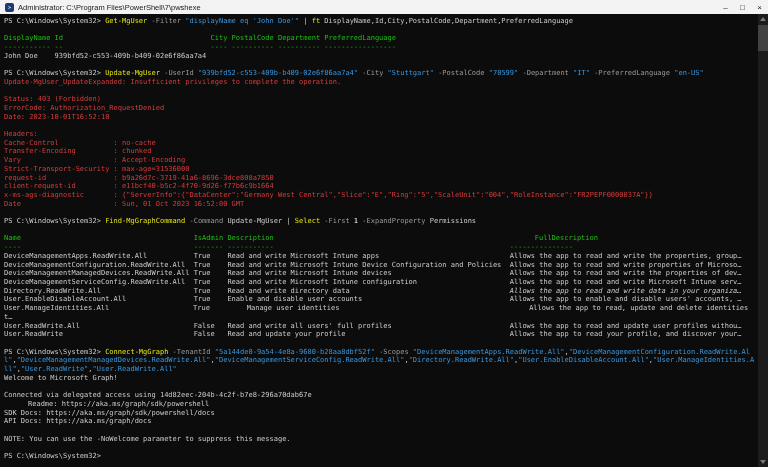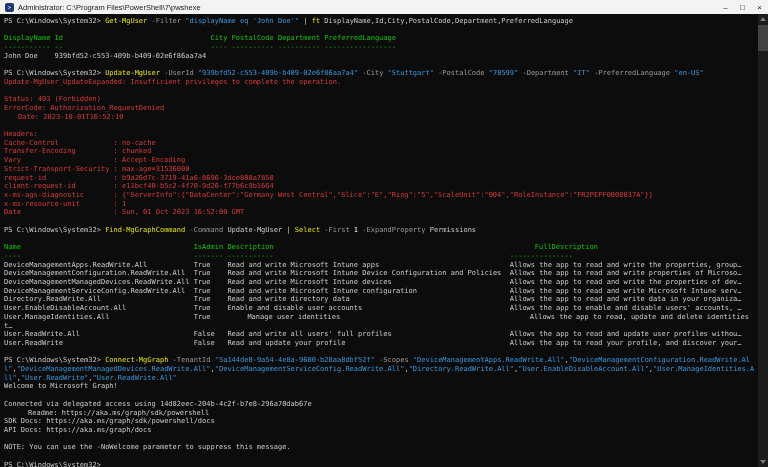--- a/index.html
+++ b/index.html
@@ -52,44 +52,43 @@
       <div class="line"></div>
       <div class="line"><span style="color: rgb(22, 198, 12);">DisplayName </span><span style="color: rgb(22, 198, 12);">Id                                   </span><span style="color: rgb(22, 198, 12);">City </span><span style="color: rgb(22, 198, 12);">PostalCode </span><span style="color: rgb(22, 198, 12);">Department </span><span style="color: rgb(22, 198, 12);">PreferredLanguage</span></div>
       <div class="line"><span style="color: rgb(22, 198, 12);">----------- </span><span style="color: rgb(22, 198, 12);">--                                   </span><span style="color: rgb(22, 198, 12);">---- </span><span style="color: rgb(22, 198, 12);">---------- </span><span style="color: rgb(22, 198, 12);">---------- </span><span style="color: rgb(22, 198, 12);">-----------------</span></div>
       <div class="line"><span style="color: rgb(204, 204, 204);">John Doe    </span><span style="color: rgb(204, 204, 204);">939bfd52-c553-409b-b409-02e6f86aa7a4</span></div>
       <div class="line"></div>
       <div class="line"><span style="color: rgb(204, 204, 204);">PS C:\Windows\System32&gt; </span><span style="color: rgb(229, 229, 16);">Update-MgUser</span><span style="color: rgb(204, 204, 204);"> </span><span style="color: rgb(154, 154, 154);">-UserId</span><span style="color: rgb(204, 204, 204);"> </span><span style="color: rgb(58, 150, 221);">"939bfd52-c553-409b-b409-02e6f86aa7a4"</span><span style="color: rgb(204, 204, 204);"> </span><span style="color: rgb(154, 154, 154);">-City</span><span style="color: rgb(204, 204, 204);"> </span><span style="color: rgb(58, 150, 221);">"Stuttgart"</span><span style="color: rgb(204, 204, 204);"> </span><span style="color: rgb(154, 154, 154);">-PostalCode</span><span style="color: rgb(204, 204, 204);"> </span><span style="color: rgb(58, 150, 221);">"70599"</span><span style="color: rgb(204, 204, 204);"> </span><span style="color: rgb(154, 154, 154);">-Department</span><span style="color: rgb(204, 204, 204);"> </span><span style="color: rgb(58, 150, 221);">"IT"</span><span style="color: rgb(204, 204, 204);"> </span><span style="color: rgb(154, 154, 154);">-PreferredLanguage</span><span style="color: rgb(204, 204, 204);"> </span><span style="color: rgb(58, 150, 221);">"en-US"</span></div>
       <div class="line"><span style="color: rgb(216, 59, 59);">Update-MgUser_UpdateExpanded: Insufficient privileges to complete the operation.</span></div>
       <div class="line"></div>
       <div class="line"><span style="color: rgb(216, 59, 59);">Status: 403 (Forbidden)</span></div>
       <div class="line"><span style="color: rgb(216, 59, 59);">ErrorCode: Authorization_RequestDenied</span></div>
-      <div class="line"><span style="color: rgb(216, 59, 59); margin-left: 14px;">Date: 2023-10-01T16:52:10</span></div>
+      <div class="line"><span style="color: rgb(216, 59, 59);">Date: 2023-10-01T16:52:10</span></div>
       <div class="line"></div>
       <div class="line"><span style="color: rgb(216, 59, 59);">Headers:</span></div>
       <div class="line"><span style="color: rgb(216, 59, 59);">Cache-Control             </span><span style="color: rgb(216, 59, 59);">: no-cache</span></div>
       <div class="line"><span style="color: rgb(216, 59, 59);">Transfer-Encoding         </span><span style="color: rgb(216, 59, 59);">: chunked</span></div>
       <div class="line"><span style="color: rgb(216, 59, 59);">Vary                      </span><span style="color: rgb(216, 59, 59);">: Accept-Encoding</span></div>
       <div class="line"><span style="color: rgb(216, 59, 59);">Strict-Transport-Security </span><span style="color: rgb(216, 59, 59);">: max-age=31536000</span></div>
       <div class="line"><span style="color: rgb(216, 59, 59);">request-id                </span><span style="color: rgb(216, 59, 59);">: b9a26d7c-3719-41a6-8696-3dce808a7850</span></div>
       <div class="line"><span style="color: rgb(216, 59, 59);">client-request-id         </span><span style="color: rgb(216, 59, 59);">: e11bcf40-b5c2-4f70-9d26-f77b6c9b1664</span></div>
       <div class="line"><span style="color: rgb(216, 59, 59);">x-ms-ags-diagnostic       </span><span style="color: rgb(216, 59, 59);">: {"ServerInfo":{"DataCenter":"Germany West Central","Slice":"E","Ring":"5","ScaleUnit":"004","RoleInstance":"FR2PEPF0000037A"}}</span></div>
-      <div class="line"><span style="color: rgb(216, 59, 59);">x-ms-resource-unit        </span><span style="color: rgb(216, 59, 59);">: 1</span></div>
       <div class="line"><span style="color: rgb(216, 59, 59);">Date                      </span><span style="color: rgb(216, 59, 59);">: Sun, 01 Oct 2023 16:52:00 GMT</span></div>
       <div class="line"></div>
       <div class="line"><span style="color: rgb(204, 204, 204);">PS C:\Windows\System32&gt; </span><span style="color: rgb(229, 229, 16);">Find-MgGraphCommand</span><span style="color: rgb(204, 204, 204);"> </span><span style="color: rgb(154, 154, 154);">-Command</span><span style="color: rgb(204, 204, 204);"> Update-MgUser | </span><span style="color: rgb(229, 229, 16);">Select</span><span style="color: rgb(204, 204, 204);"> </span><span style="color: rgb(154, 154, 154);">-First</span><span style="color: rgb(204, 204, 204);"> </span><span style="color: rgb(255, 255, 255);">1</span><span style="color: rgb(204, 204, 204);"> </span><span style="color: rgb(154, 154, 154);">-ExpandProperty</span><span style="color: rgb(204, 204, 204);"> Permissions</span></div>
       <div class="line"></div>
       <div class="line"><span style="color: rgb(22, 198, 12);">Name                                         </span><span style="color: rgb(22, 198, 12);">IsAdmin </span><span style="color: rgb(22, 198, 12);">Description                                                        </span><span style="color: rgb(22, 198, 12); padding-left: 25px;">FullDescription</span></div>
       <div class="line"><span style="color: rgb(22, 198, 12);">----                                         </span><span style="color: rgb(22, 198, 12);">------- </span><span style="color: rgb(22, 198, 12);">-----------                                                        </span><span style="color: rgb(22, 198, 12);">---------------</span></div>
       <div class="line"><span style="color: rgb(204, 204, 204);">DeviceManagementApps.ReadWrite.All           </span><span style="color: rgb(204, 204, 204);">True    </span><span style="color: rgb(204, 204, 204);">Read and write Microsoft Intune apps                               </span><span style="color: rgb(204, 204, 204);">Allows the app to read and write the properties, group…</span></div>
       <div class="line"><span style="color: rgb(204, 204, 204);">DeviceManagementConfiguration.ReadWrite.All  </span><span style="color: rgb(204, 204, 204);">True    </span><span style="color: rgb(204, 204, 204);">Read and write Microsoft Intune Device Configuration and Policies  </span><span style="color: rgb(204, 204, 204);">Allows the app to read and write properties of Microso…</span></div>
       <div class="line"><span style="color: rgb(204, 204, 204);">DeviceManagementManagedDevices.ReadWrite.All </span><span style="color: rgb(204, 204, 204);">True    </span><span style="color: rgb(204, 204, 204);">Read and write Microsoft Intune devices                            </span><span style="color: rgb(204, 204, 204);">Allows the app to read and write the properties of dev…</span></div>
       <div class="line"><span style="color: rgb(204, 204, 204);">DeviceManagementServiceConfig.ReadWrite.All  </span><span style="color: rgb(204, 204, 204);">True    </span><span style="color: rgb(204, 204, 204);">Read and write Microsoft Intune configuration                      </span><span style="color: rgb(204, 204, 204);">Allows the app to read and write Microsoft Intune serv…</span></div>
-      <div class="line"><span style="color: rgb(204, 204, 204);">Directory.ReadWrite.All                      </span><span style="color: rgb(204, 204, 204);">True    </span><span style="color: rgb(204, 204, 204);">Read and write directory data                                      </span><span style="color: rgb(204, 204, 204);">Allows the app to read and write data in your organiza…</span></div>
+      <div class="line"><span style="color: rgb(204, 204, 204);">Directory.ReadWrite.All                      </span><span style="color: rgb(204, 204, 204);">True    </span><span style="color: rgb(204, 204, 204);">Read and write directory data                                      </span><span style="color: rgb(204, 204, 204); font-style: italic;">Allows the app to read and write data in your organiza…</span></div>
       <div class="line"><span style="color: rgb(204, 204, 204);">User.EnableDisableAccount.All                </span><span style="color: rgb(204, 204, 204);">True    </span><span style="color: rgb(204, 204, 204);">Enable and disable user accounts                                   </span><span style="color: rgb(204, 204, 204);">Allows the app to enable and disable users' accounts, …</span></div>
-      <div class="line"><span style="color: rgb(204, 204, 204);">User.ManageIdentities.All                    </span><span style="color: rgb(204, 204, 204);">True    </span><span style="color: rgb(204, 204, 204); padding-left: 20px;">Manage user identities                                             </span><span style="color: rgb(204, 204, 204);">Allows the app to read, update and delete identities t…</span></div>
+      <div class="line"><span style="color: rgb(204, 204, 204); font-family: Liberation Mono, monospace;">User.ManageIdentities.All                    </span><span style="color: rgb(204, 204, 204);">True    </span><span style="color: rgb(204, 204, 204); padding-left: 20px;">Manage user identities                                             </span><span style="color: rgb(204, 204, 204);">Allows the app to read, update and delete identities t…</span></div>
       <div class="line"><span style="color: rgb(204, 204, 204);">User.ReadWrite.All                           </span><span style="color: rgb(204, 204, 204);">False   </span><span style="color: rgb(204, 204, 204);">Read and write all users' full profiles                            </span><span style="color: rgb(204, 204, 204);">Allows the app to read and update user profiles withou…</span></div>
       <div class="line"><span style="color: rgb(204, 204, 204);">User.ReadWrite                               </span><span style="color: rgb(204, 204, 204);">False   </span><span style="color: rgb(204, 204, 204);">Read and update your profile                                       </span><span style="color: rgb(204, 204, 204);">Allows the app to read your profile, and discover your…</span></div>
       <div class="line"></div>
       <div class="line"><span style="color: rgb(204, 204, 204);">PS C:\Windows\System32&gt; </span><span style="color: rgb(229, 229, 16);">Connect-MgGraph</span><span style="color: rgb(204, 204, 204);"> </span><span style="color: rgb(154, 154, 154);">-TenantId</span><span style="color: rgb(204, 204, 204);"> </span><span style="color: rgb(58, 150, 221);">"5a144de0-9a54-4e8a-9680-b28aa8dbf52f"</span><span style="color: rgb(204, 204, 204);"> </span><span style="color: rgb(154, 154, 154);">-Scopes</span><span style="color: rgb(204, 204, 204);"> </span><span style="color: rgb(58, 150, 221);">"DeviceManagementApps.ReadWrite.All"</span><span style="color: rgb(204, 204, 204);">,</span><span style="color: rgb(58, 150, 221);">"DeviceManagementConfiguration.ReadWrite.All"</span><span style="color: rgb(204, 204, 204);">,</span><span style="color: rgb(58, 150, 221);">"DeviceManagementManagedDevices.ReadWrite.All"</span><span style="color: rgb(204, 204, 204);">,</span><span style="color: rgb(58, 150, 221);">"DeviceManagementServiceConfig.ReadWrite.All"</span><span style="color: rgb(204, 204, 204);">,</span><span style="color: rgb(58, 150, 221);">"Directory.ReadWrite.All"</span><span style="color: rgb(204, 204, 204);">,</span><span style="color: rgb(58, 150, 221);">"User.EnableDisableAccount.All"</span><span style="color: rgb(204, 204, 204);">,</span><span style="color: rgb(58, 150, 221);">"User.ManageIdentities.All"</span><span style="color: rgb(204, 204, 204);">,</span><span style="color: rgb(58, 150, 221);">"User.ReadWrite"</span><span style="color: rgb(204, 204, 204);">,</span><span style="color: rgb(58, 150, 221);">"User.ReadWrite.All"</span></div>
       <div class="line"><span style="color: rgb(204, 204, 204);">Welcome to Microsoft Graph!</span></div>
       <div class="line"></div>
       <div class="line"><span style="color: rgb(204, 204, 204);">Connected via delegated access using 14d82eec-204b-4c2f-b7e8-296a70dab67e</span></div>
       <div class="line"><span style="color: rgb(204, 204, 204); padding-left: 24px;">Readme: https://aka.ms/graph/sdk/powershell</span></div>
       <div class="line"><span style="color: rgb(204, 204, 204);">SDK Docs: https://aka.ms/graph/sdk/powershell/docs</span></div>
       <div class="line"><span style="color: rgb(204, 204, 204);">API Docs: https://aka.ms/graph/docs</span></div>

